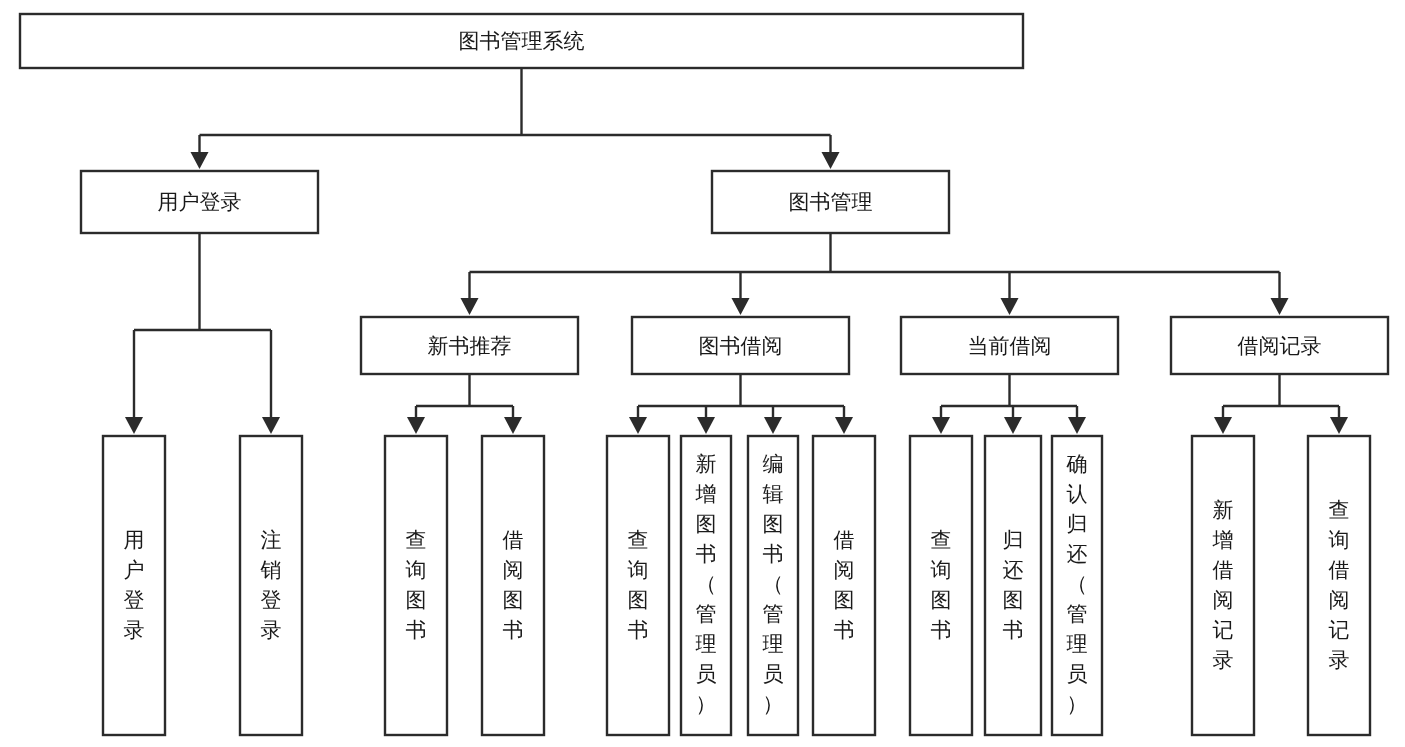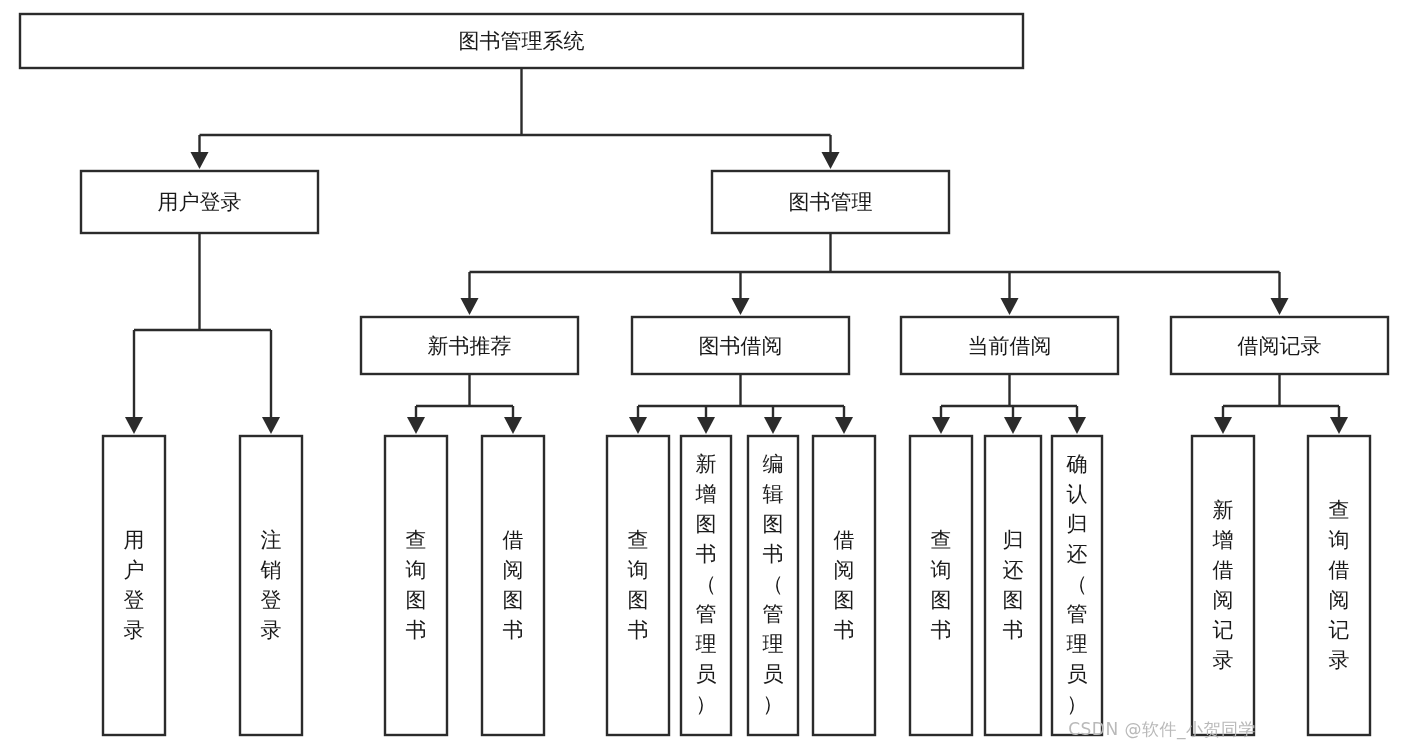--- a/index.html
+++ b/index.html
@@ -218,15 +218,14 @@
           <rect x="1192" y="436" width="62" height="299" class="node-box"></rect>
           <text x="1223" y="0" class="node-label node-label-v"><tspan x="1223" y="510.5">新</tspan><tspan x="1223" y="540.5">增</tspan><tspan x="1223" y="570.5">借</tspan><tspan x="1223" y="600.5">阅</tspan><tspan x="1223" y="630.5">记</tspan><tspan x="1223" y="660.5">录</tspan></text>
         </g>
         <g>
           <rect x="1308" y="436" width="62" height="299" class="node-box"></rect>
           <text x="1339" y="0" class="node-label node-label-v"><tspan x="1339" y="510.5">查</tspan><tspan x="1339" y="540.5">询</tspan><tspan x="1339" y="570.5">借</tspan><tspan x="1339" y="600.5">阅</tspan><tspan x="1339" y="630.5">记</tspan><tspan x="1339" y="660.5">录</tspan></text>
         </g>
       </g>
   </svg>
 
-  <div class="watermark">CSDN @软件_小贺同学</div>
 
 </div>
 
 </body></html>

